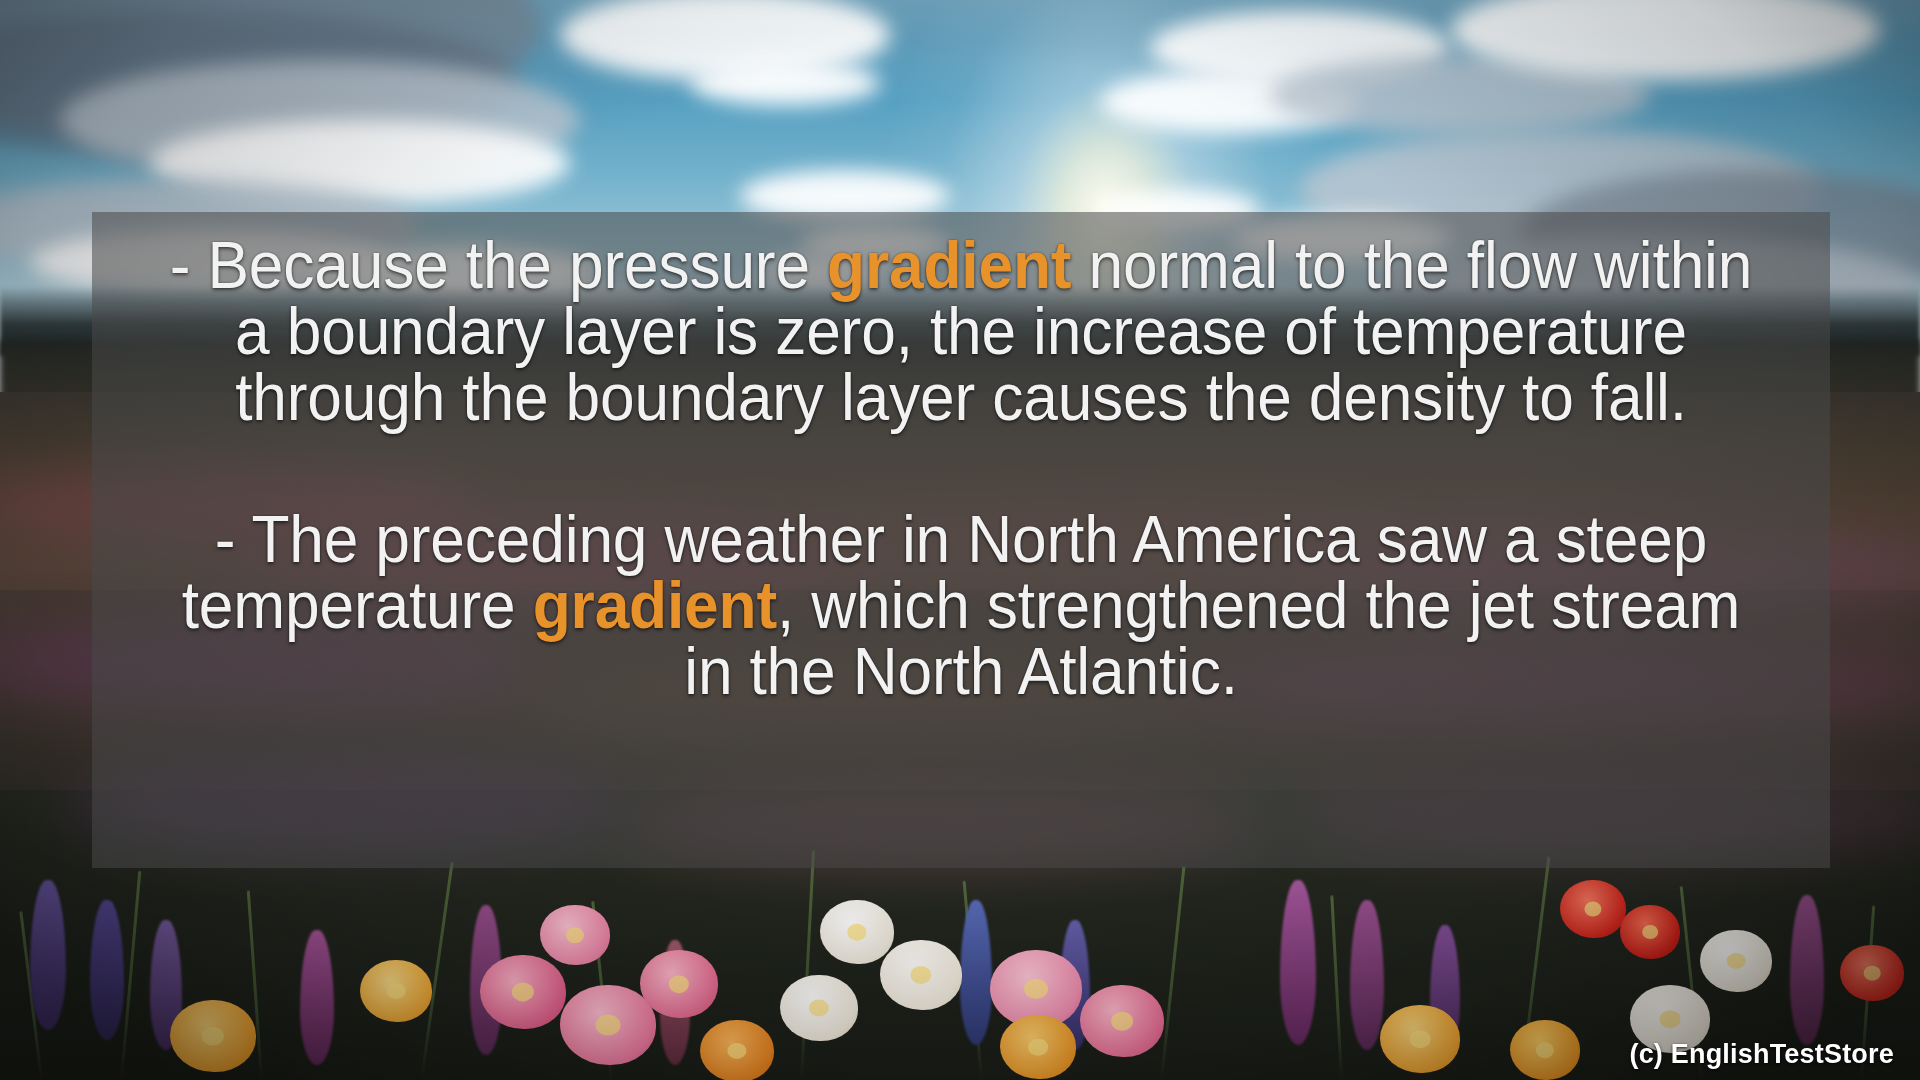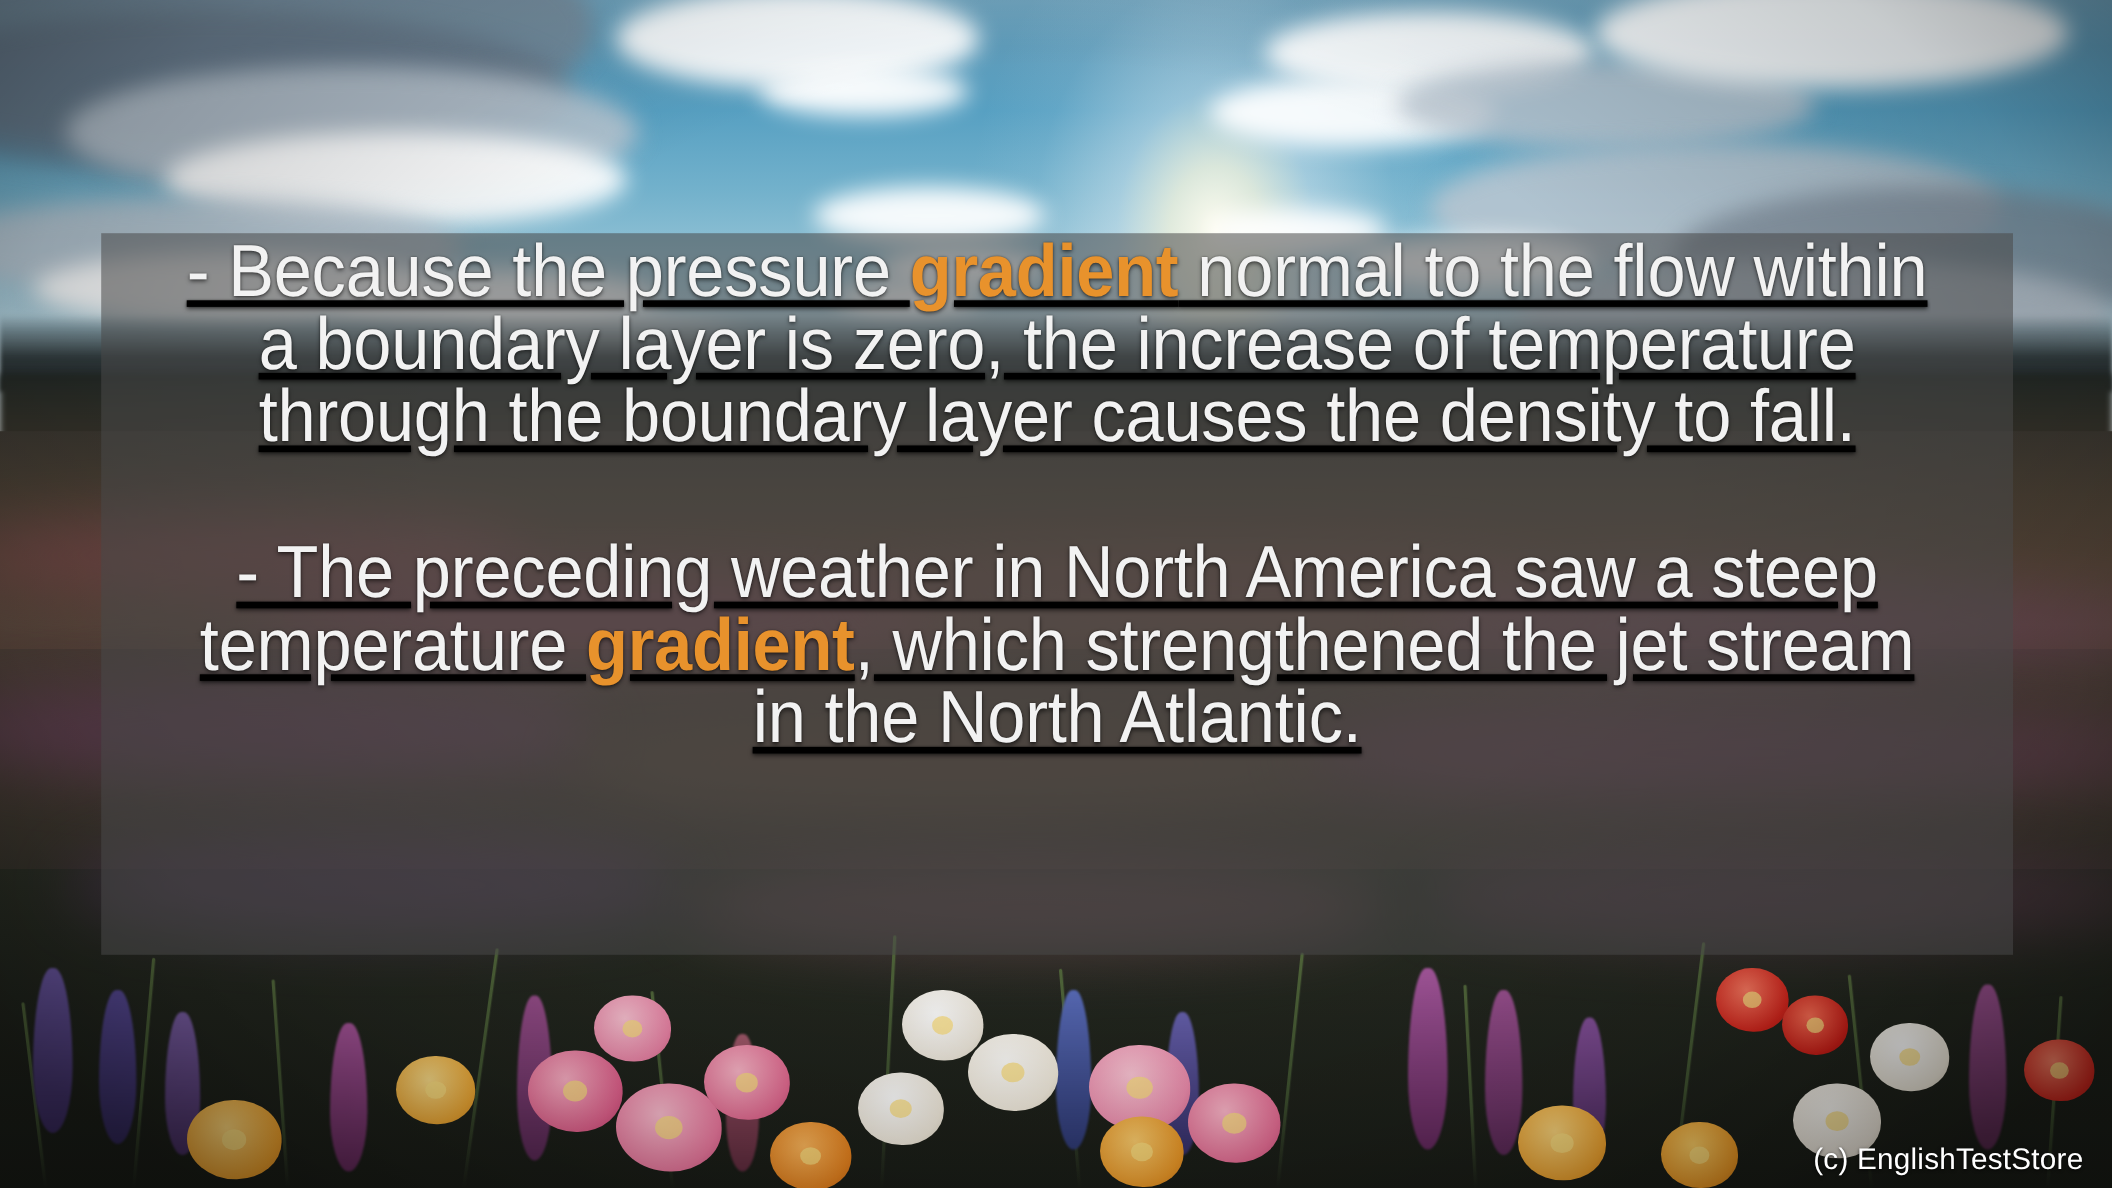--- a/index.html
+++ b/index.html
@@ -107,22 +107,21 @@
 
   
   #overlay-panel {
     position:absolute;
     left:92px; top:212px;
     width:1738px; height:656px;
     background:rgba(72,72,72,0.55);
     display:flex;
     flex-direction:column;
     justify-content:flex-start;
-    padding:6px 18px 0 18px;
-    text-decoration:underline;
+    padding:24px 18px 0 18px;
   }
 
   .sentence {
     width:100%;
     text-align:center;
     color:#f2f2f2;
     font-family:"Liberation Sans Narrow","Liberation Sans", sans-serif;
     font-size:67px;
     line-height:66px;
     font-weight:400;
@@ -141,20 +140,21 @@
 
   
   #watermark {
     position:absolute;
     right:26px; bottom:10px;
     color:#ffffff;
     font-family:"Liberation Sans", sans-serif;
     font-size:27px;
     letter-spacing:0.2px;
     text-shadow:0 1px 3px rgba(0,0,0,0.8);
+    font-weight:bold;
   }
 </style>
 </head>
 <body>
 
 <div id="stage">
 
   <div class="photo">
 
     <div class="sky"></div>

